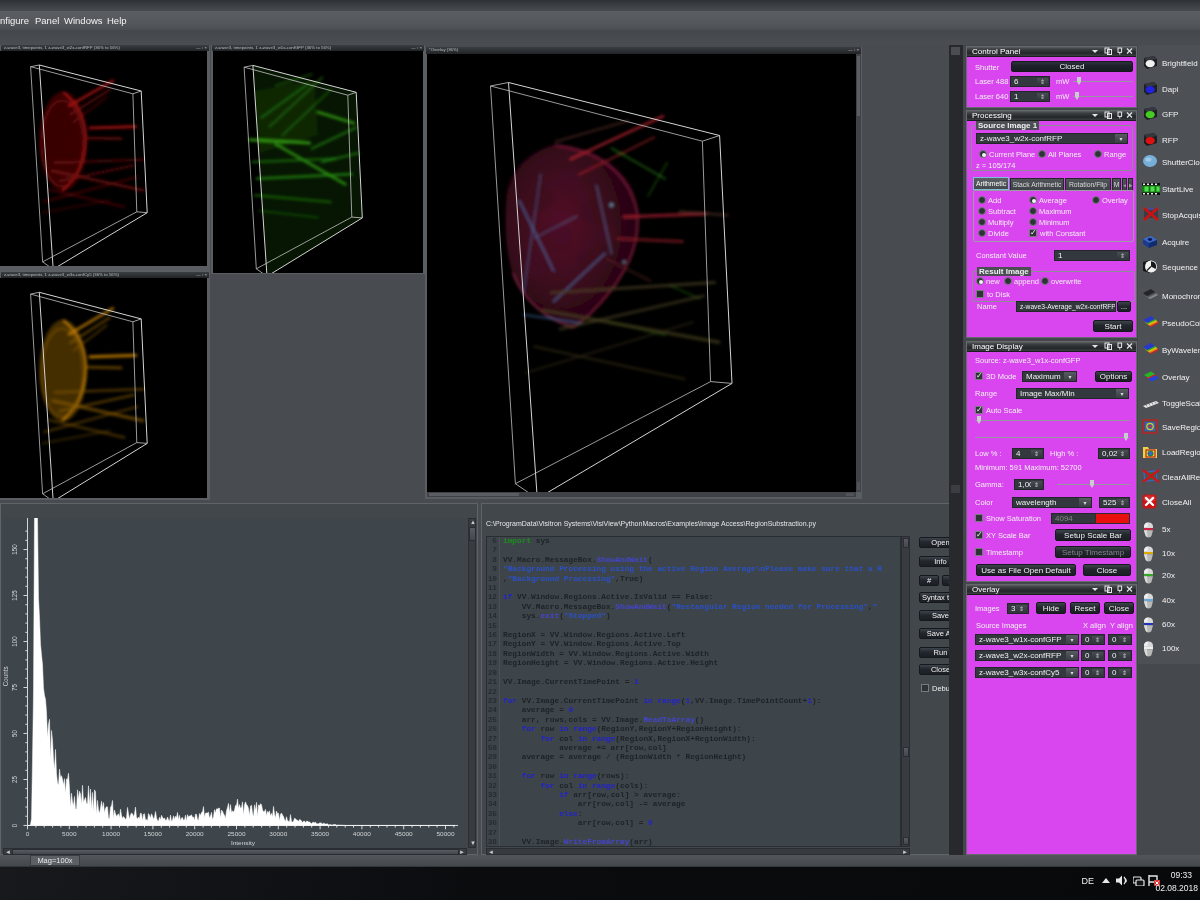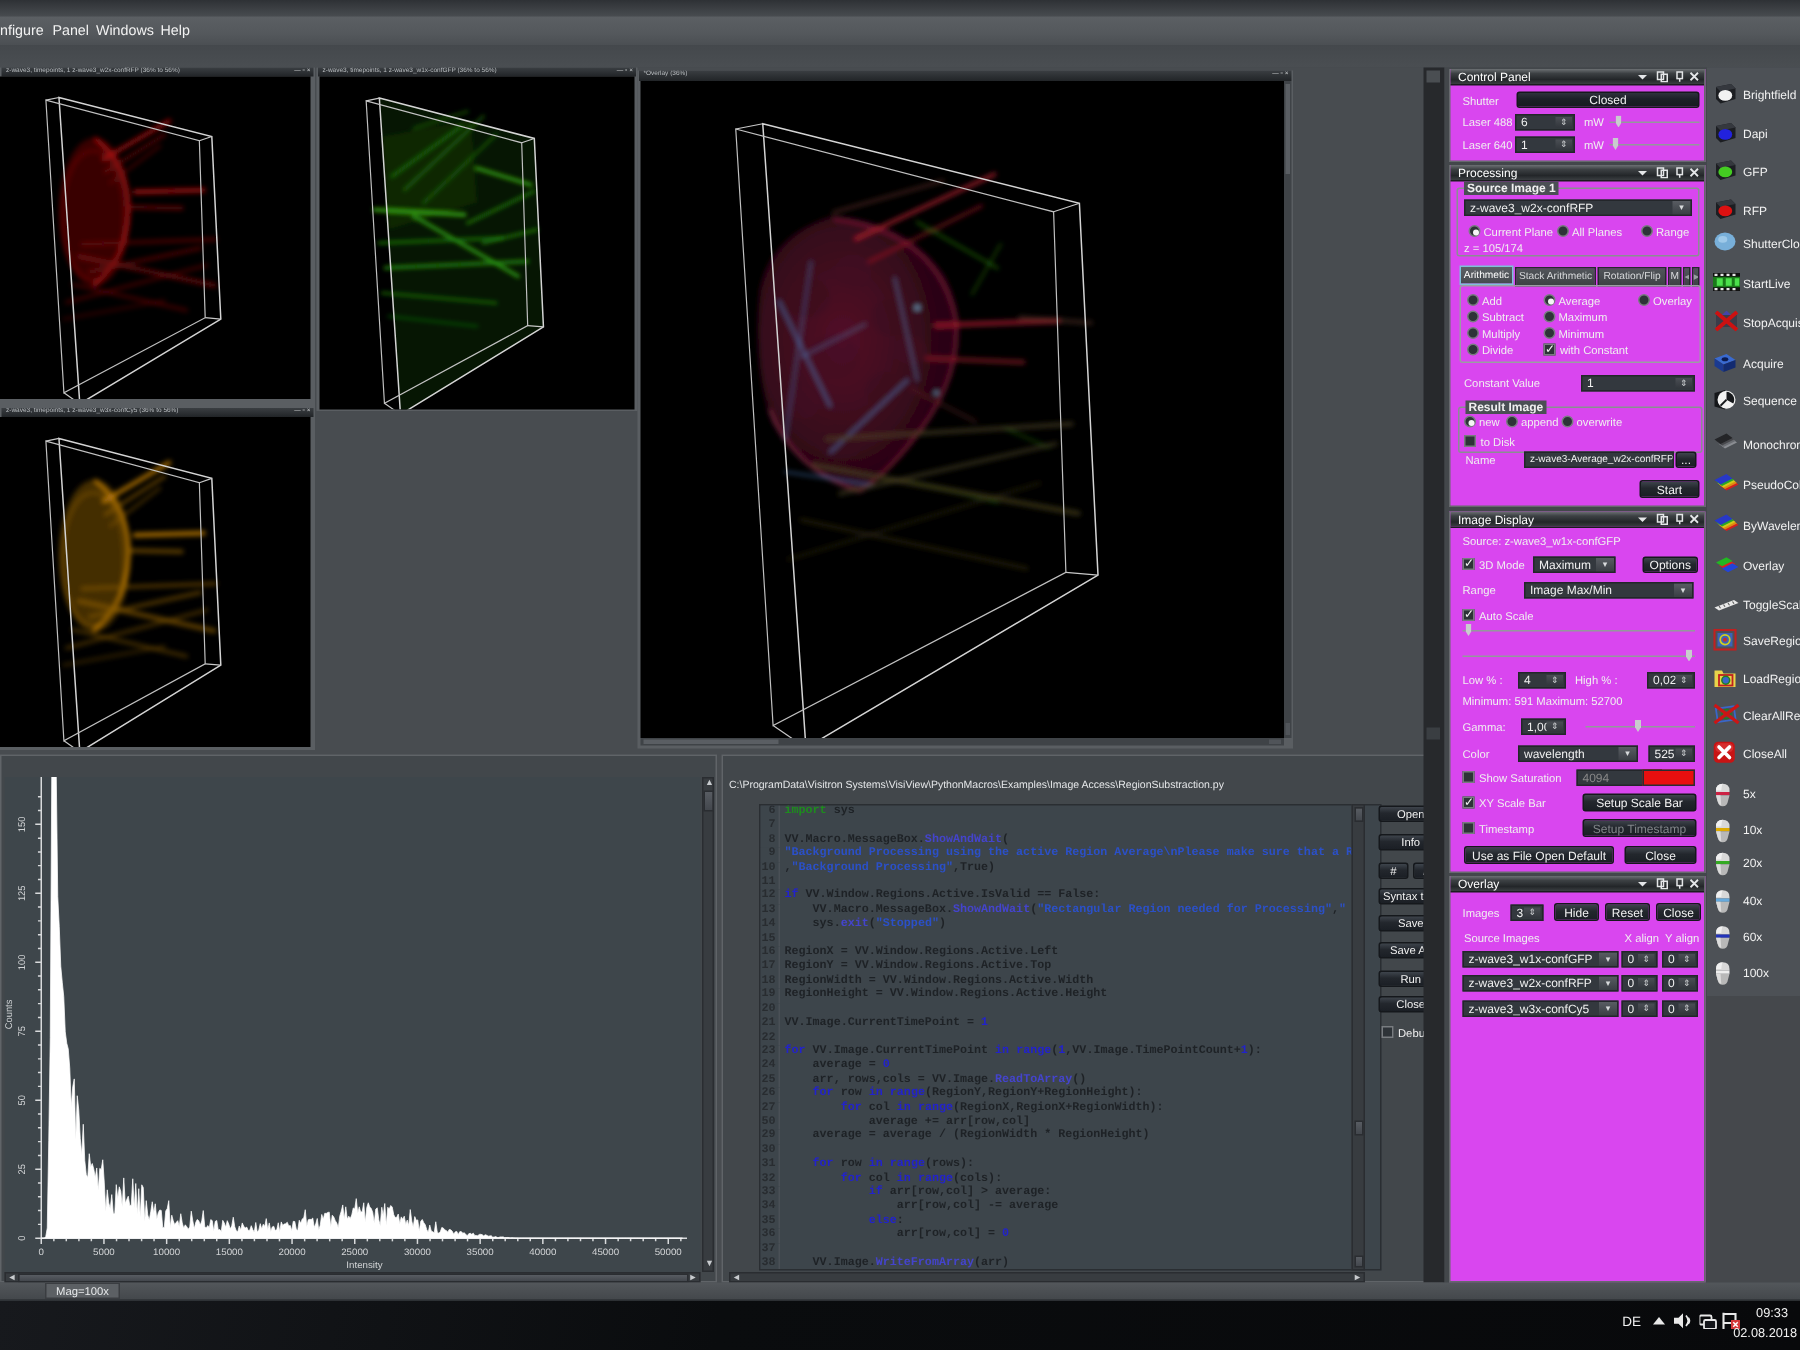--- a/index.html
+++ b/index.html
@@ -63,21 +63,21 @@
 .bpanel { position:absolute; background:#42474b; border:1px solid #606468; }
 .btitle { position:absolute; left:0; right:0; top:0; height:13px;
   background:linear-gradient(180deg,#474b4f 0%,#232629 55%,#2e3134 100%);
   border-bottom:1px solid #17191b; color:#f2f2f2; font-size:8px; }
 .btitle .pt { position:absolute; left:4px; top:2px; }
 .btitle .pic { position:absolute; right:4px; top:2px; }
 
 #edpath { position:absolute; left:4px; top:16px; color:#e4e6e8; font-size:7px; white-space:nowrap; }
 #editor { position:absolute; left:4px; top:32px; width:415px; height:311px; background:#3d454b;
   border:1px solid #2a2e32; overflow:hidden; font-family:"Liberation Mono", monospace;
-  font-size:7.8px; font-weight:bold; line-height:9.42px;margin-left:20px; }
+  font-size:7.8px; font-weight:bold; line-height:9.42px; }
 .cl { white-space:pre; height:9.42px; }
 .ln { display:inline-block; width:13px; text-align:right; color:#282c30; padding-right:2px;
   border-right:1px solid #4a5056; margin-right:3px; background:#3d454b; }
 .ct { color:#1e2226; }
 .ct .k { color:#2222cc; } .ct .s { color:#2b50c8; } .ct .m { color:#4444cc; }
 .ct .n { color:#2222cc; } .ct .im { color:#1e8c1e; }
 
 .ebtn { position:absolute; left:437px; width:43px; height:11px; background:linear-gradient(180deg,#3e444c,#23272d 45%,#1b1f25);
   border:1px solid #15181c; border-radius:2px; color:#f2f2f2; font-size:7.5px; text-align:center; line-height:10px; }
 

